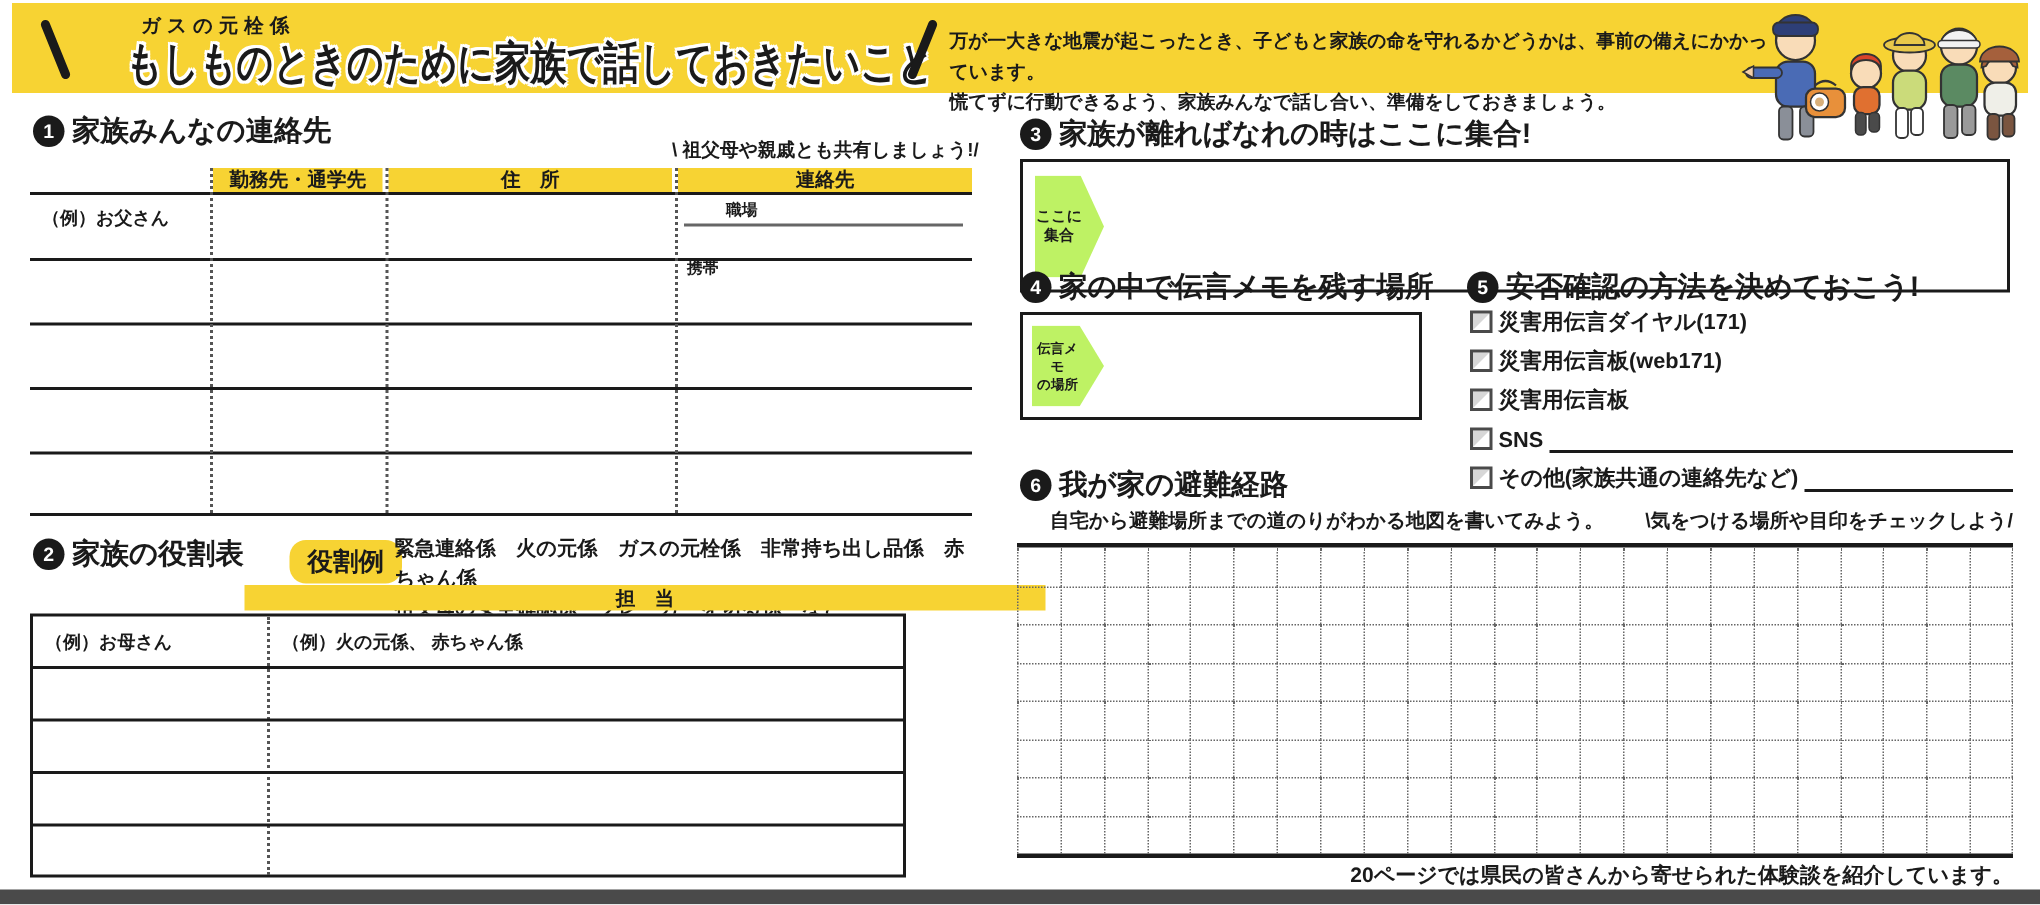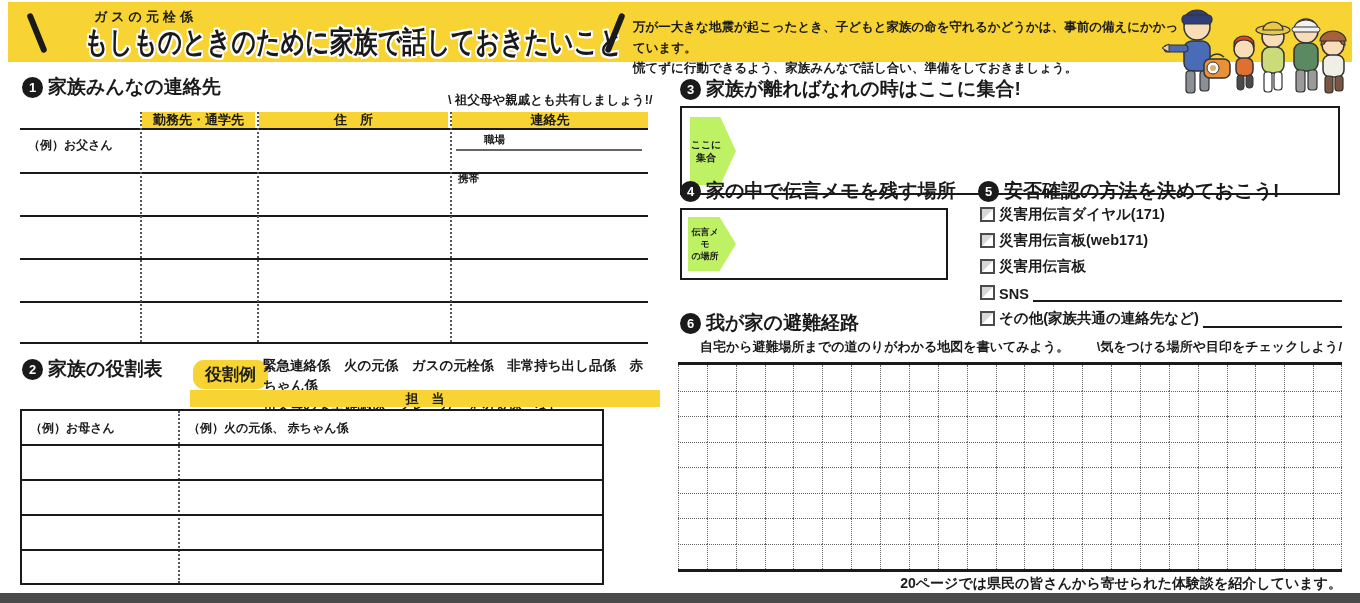--- a/index.html
+++ b/index.html
@@ -32,21 +32,21 @@
   .cell-label { position:absolute; font-size:12px; font-weight:bold; }
 
   
   .t1 { position:absolute; left:20px; top:112px; width:628px; height:230px; }
   
   .t2 { position:absolute; left:20px; top:409px; width:584px; height:176px; border:2px solid #1a1a1a; background:#fff; }
   .t2 .row-line { position:absolute; left:0; right:0; height:2px; background:#1a1a1a; }
   .badge { position:absolute; left:193px; top:360px; background:#F7D333; border-radius:11px; padding:3px 12px;
     font-size:17px; font-weight:bold; }
   .role-examples { position:absolute; left:263px; top:356px; width:392px; font-size:13.5px; font-weight:bold; line-height:1.45; }
-  .tantou-bar { position:absolute; left:190px; top:390px; width:470px; height:17px; background:#F7D333;
+  .tantou-bar { position:absolute; left:163px; top:390px; width:534px; height:17px; background:#F7D333;
     text-align:center; font-size:13px; font-weight:bold; line-height:17px; }
 
   
   .fill-box { position:absolute; border:2px solid #1a1a1a; background:#fff; }
   .arrow-tag { position:absolute; background:#bef264; display:flex; flex-direction:column; justify-content:center;
     text-align:center; font-weight:bold; clip-path:polygon(0 0,66% 0,100% 50%,66% 100%,0 100%); padding-right:14px; }
   .arrow-tag span { display:block; }
 
   
   .opt-list { position:absolute; left:980px; top:198px; width:362px; }

